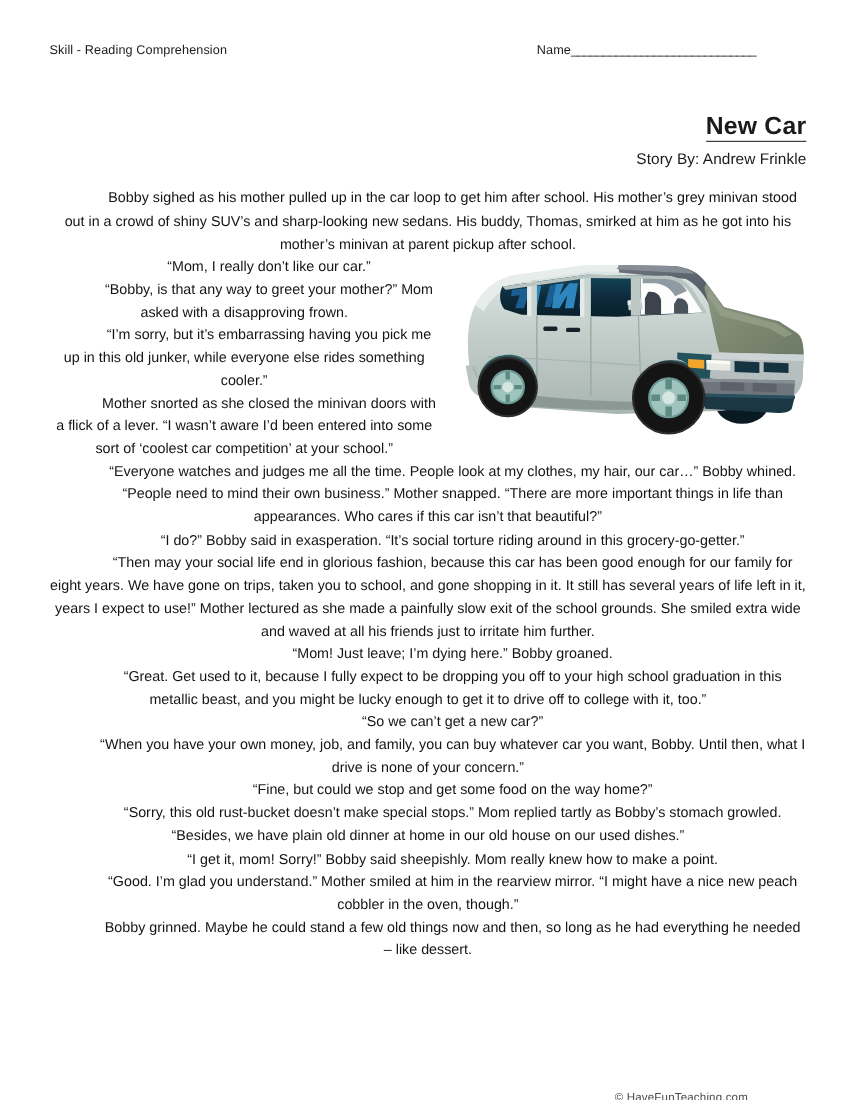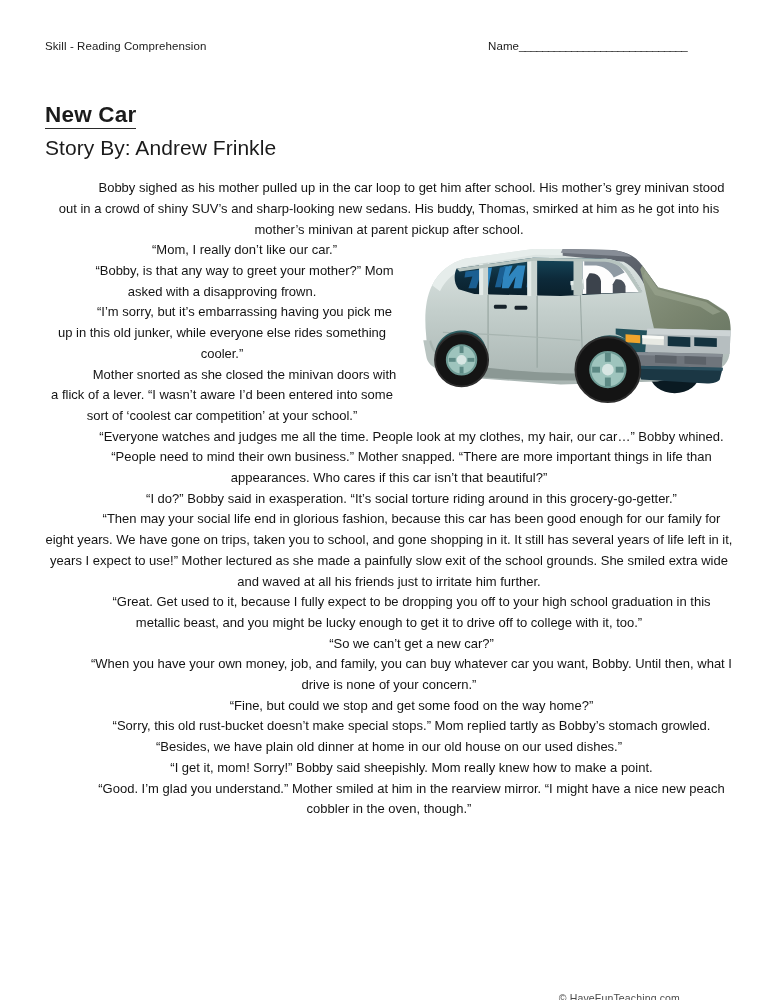--- a/index.html
+++ b/index.html
@@ -25,32 +25,32 @@
     height:40px;
     padding-top:40px;
     font-size:11.5px;
     color:#1b1b1b;
   }
   .skill-label { position:absolute; left:0; top:40px; white-space:nowrap; letter-spacing:.1px; }
   .name-field  { position:absolute; left:398px; top:40px; white-space:nowrap; letter-spacing:.1px;padding-left:45px; }
   .name-blank  { letter-spacing:-0.6px; }
 
   
-  .title-block { text-align:left; margin-top:22px; }
+  .title-block { text-align:right; margin-top:22px; }
   .doc-title {
     display:inline-block;
     font-size:22.5px;
     font-weight:bold;
     letter-spacing:.2px;
     border-bottom:1.2px solid #2a2a2a;
     padding-bottom:1px;
     line-height:1.12;
   }
   .byline {
-    font-size:21px;
+    font-size:14px;
     margin-top:7px;
     letter-spacing:.05px;
   }
 
   
   .story {
     margin-top:18px;
     font-size:13px;
     line-height:20.7px;
     text-align:center;
@@ -241,24 +241,26 @@
       <span>“Mom, I really don’t like our car.”</span>
     </p>
 
     <p>“Bobby, is that any way to greet your mother?” Mom asked with a disapproving frown.</p>
     <p>“I’m sorry, but it’s embarrassing having you pick me up in this old junker, while everyone else rides something cooler.”</p>
     <p>Mother snorted as she closed the minivan doors with a flick of a lever. “I wasn’t aware I’d been entered into some sort of ‘coolest car competition’ at your school.”</p>
     <p>“Everyone watches and judges me all the time. People look at my clothes, my hair, our car…” Bobby whined.</p>
     <p>“People need to mind their own business.” Mother snapped. “There are more important things in life than appearances. Who cares if this car isn’t that beautiful?”</p>
     <p>“I do?” Bobby said in exasperation. “It’s social torture riding around in this grocery-go-getter.”</p>
     <p>“Then may your social life end in glorious fashion, because this car has been good enough for our family for eight years. We have gone on trips, taken you to school, and gone shopping in it. It still has several years of life left in it, years I expect to use!” Mother lectured as she made a painfully slow exit of the school grounds. She smiled extra wide and waved at all his friends just to irritate him further.</p>
+    <p>“Mom! Just leave; I’m dying here.” Bobby groaned.</p>
     <p>“Great. Get used to it, because I fully expect to be dropping you off to your high school graduation in this metallic beast, and you might be lucky enough to get it to drive off to college with it, too.”</p>
     <p>“So we can’t get a new car?”</p>
     <p>“When you have your own money, job, and family, you can buy whatever car you want, Bobby. Until then, what I drive is none of your concern.”</p>
     <p>“Fine, but could we stop and get some food on the way home?”</p>
     <p>“Sorry, this old rust-bucket doesn’t make special stops.” Mom replied tartly as Bobby’s stomach growled. “Besides, we have plain old dinner at home in our old house on our used dishes.”</p>
     <p>“I get it, mom! Sorry!” Bobby said sheepishly. Mom really knew how to make a point.</p>
     <p>“Good. I’m glad you understand.” Mother smiled at him in the rearview mirror. “I might have a nice new peach cobbler in the oven, though.”</p>
+    <p>Bobby grinned. Maybe he could stand a few old things now and then, so long as he had everything he needed – like dessert.</p>
   </div>
 
   <div class="footer">© HaveFunTeaching.com</div>
 
 </div>
 
 </body></html>

